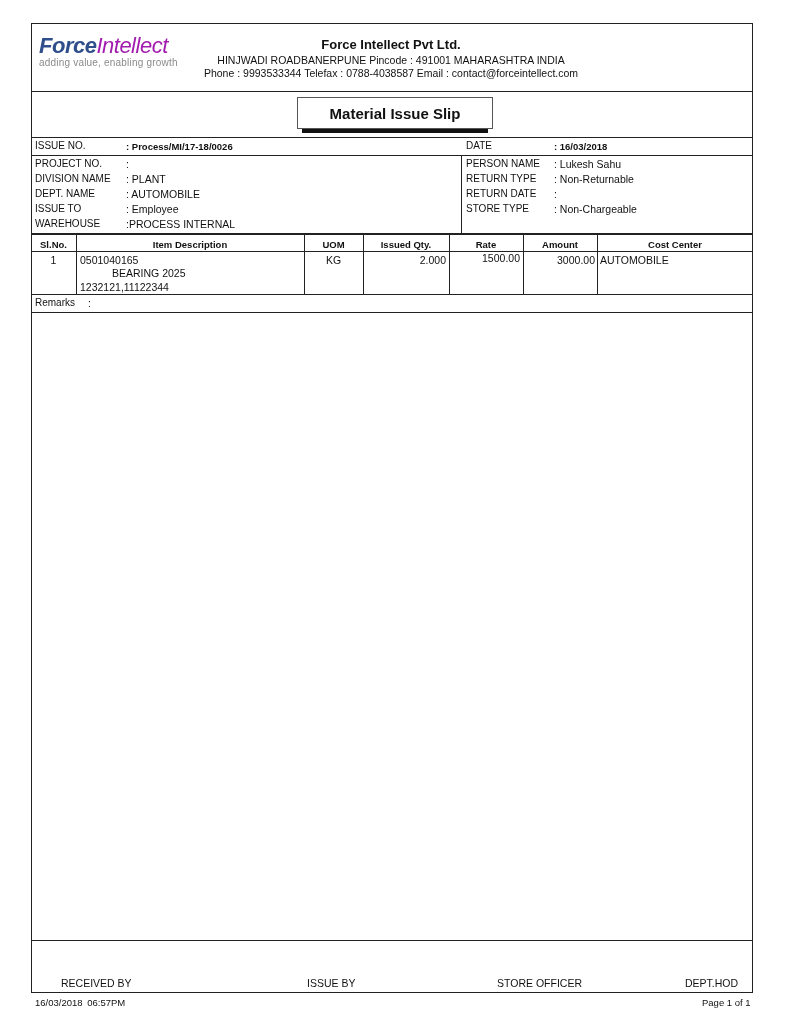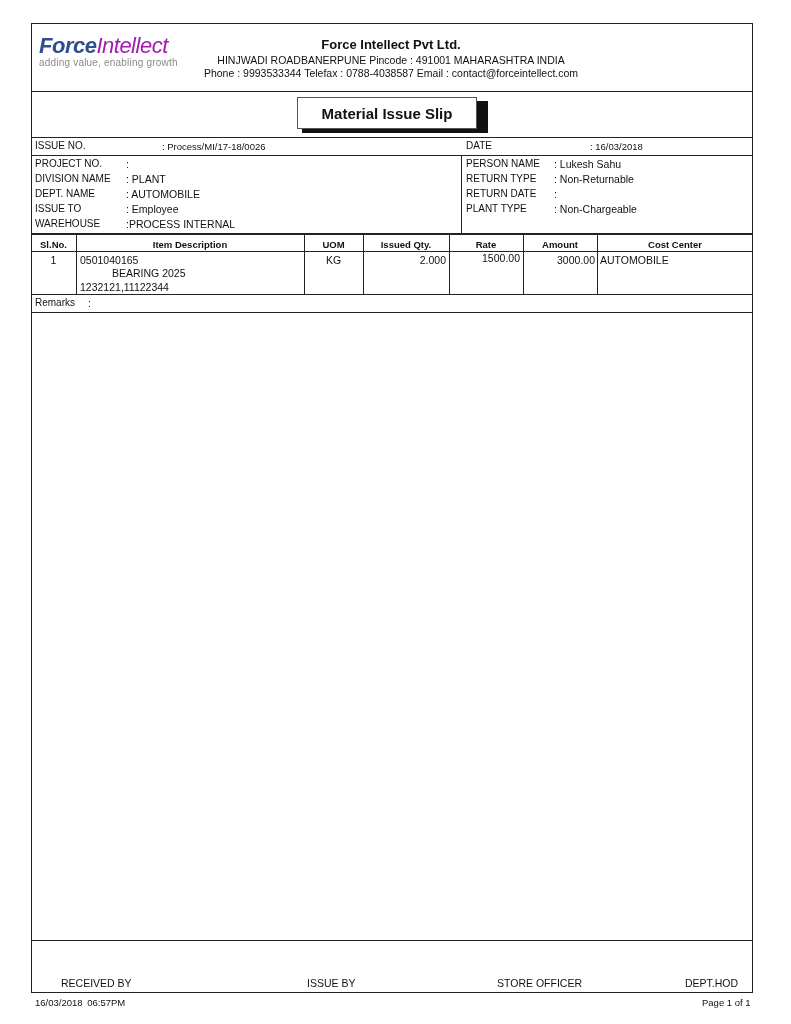--- a/index.html
+++ b/index.html
@@ -14,25 +14,25 @@
   .logo-main { position: absolute; left: 39px; top: 33px; font-size: 22px; letter-spacing: -0.5px; white-space: nowrap; }
   .logo-force { color: #2f4e8c; font-weight: bold; font-style: italic; }
   .logo-intellect { color: #a21caf; font-style: italic; }
   .logo-tag { position: absolute; left: 39px; top: 57px; font-size: 10px; color: #8a8a8a; white-space: nowrap; letter-spacing: 0.2px; }
   .company-name { position: absolute; left: 200px; width: 382px; top: 37px; text-align: center; font-size: 13px; font-weight: bold; }
   .company-addr { position: absolute; left: 180px; width: 422px; top: 54px; text-align: center; font-size: 10.5px; white-space: nowrap; }
   .company-contact { position: absolute; left: 180px; width: 422px; top: 67px; text-align: center; font-size: 10.5px; white-space: nowrap; }
 
   
   .title-shadow { position: absolute; left: 302px; top: 101px; width: 186px; height: 32px; background: #111; }
-  .title-box { position: absolute; left: 297px; top: 97px; width: 180px; height: 32px; background: #fff; border: 1px solid #555; display:flex; align-items:center; justify-content:center; font-size: 15px; font-weight: bold; }
+  .title-box { position: absolute; left: 297px; top: 97px; width: 196px; height: 32px; background: #fff; border: 1px solid #555; display:flex; align-items:center; justify-content:center; font-size: 15px; font-weight: bold; }
 
   .lbl { position: absolute; font-size: 10px; white-space: nowrap; }
   .val { position: absolute; font-size: 10.5px; white-space: nowrap; }
-  .bold { font-weight: normal; font-size: 9.5px; margin-left: 36px; }
+  .bold { font-weight: bold; font-size: 9.5px; }
 
   .th { position: absolute; top: 239px; font-size: 9.5px; font-weight: bold; text-align: center; white-space: nowrap; }
   .td { position: absolute; font-size: 10.5px; white-space: nowrap; }
 
   .sig { position: absolute; top: 977px; font-size: 10.5px; white-space: nowrap; }
   .foot { position: absolute; top: 997px; font-size: 9.5px; white-space: nowrap; }
 </style>
 </head>
 <body>
 
@@ -74,21 +74,21 @@
   <div class="val" style="left:126px; top:218px;">:PROCESS INTERNAL</div>
 </div>
 
 <div>
   <div class="lbl" style="left:466px; top:158px;">PERSON NAME</div>
   <div class="val" style="left:554px; top:158px;">: Lukesh Sahu</div>
   <div class="lbl" style="left:466px; top:173px;">RETURN TYPE</div>
   <div class="val" style="left:554px; top:173px;">: Non-Returnable</div>
   <div class="lbl" style="left:466px; top:188px;">RETURN DATE</div>
   <div class="val" style="left:554px; top:188px;">:</div>
-  <div class="lbl" style="left:466px; top:203px;">PLANT TYPE</div>
+  <div class="lbl" style="left:466px; top:203px;">STORE TYPE</div>
   <div class="val" style="left:554px; top:203px;">: Non-Chargeable</div>
 </div>
 
 <div class="line-h" style="left:31px; top:233px; width:722px; height:2px;"></div>
 <div class="line-h" style="left:31px; top:251px; width:722px;"></div>
 <div class="line-h" style="left:31px; top:294px; width:722px;"></div>
 
 <div class="line-v" style="left:76px; top:234px; height:61px;"></div>
 <div class="line-v" style="left:304px; top:234px; height:61px;"></div>
 <div class="line-v" style="left:363px; top:234px; height:61px;"></div>

